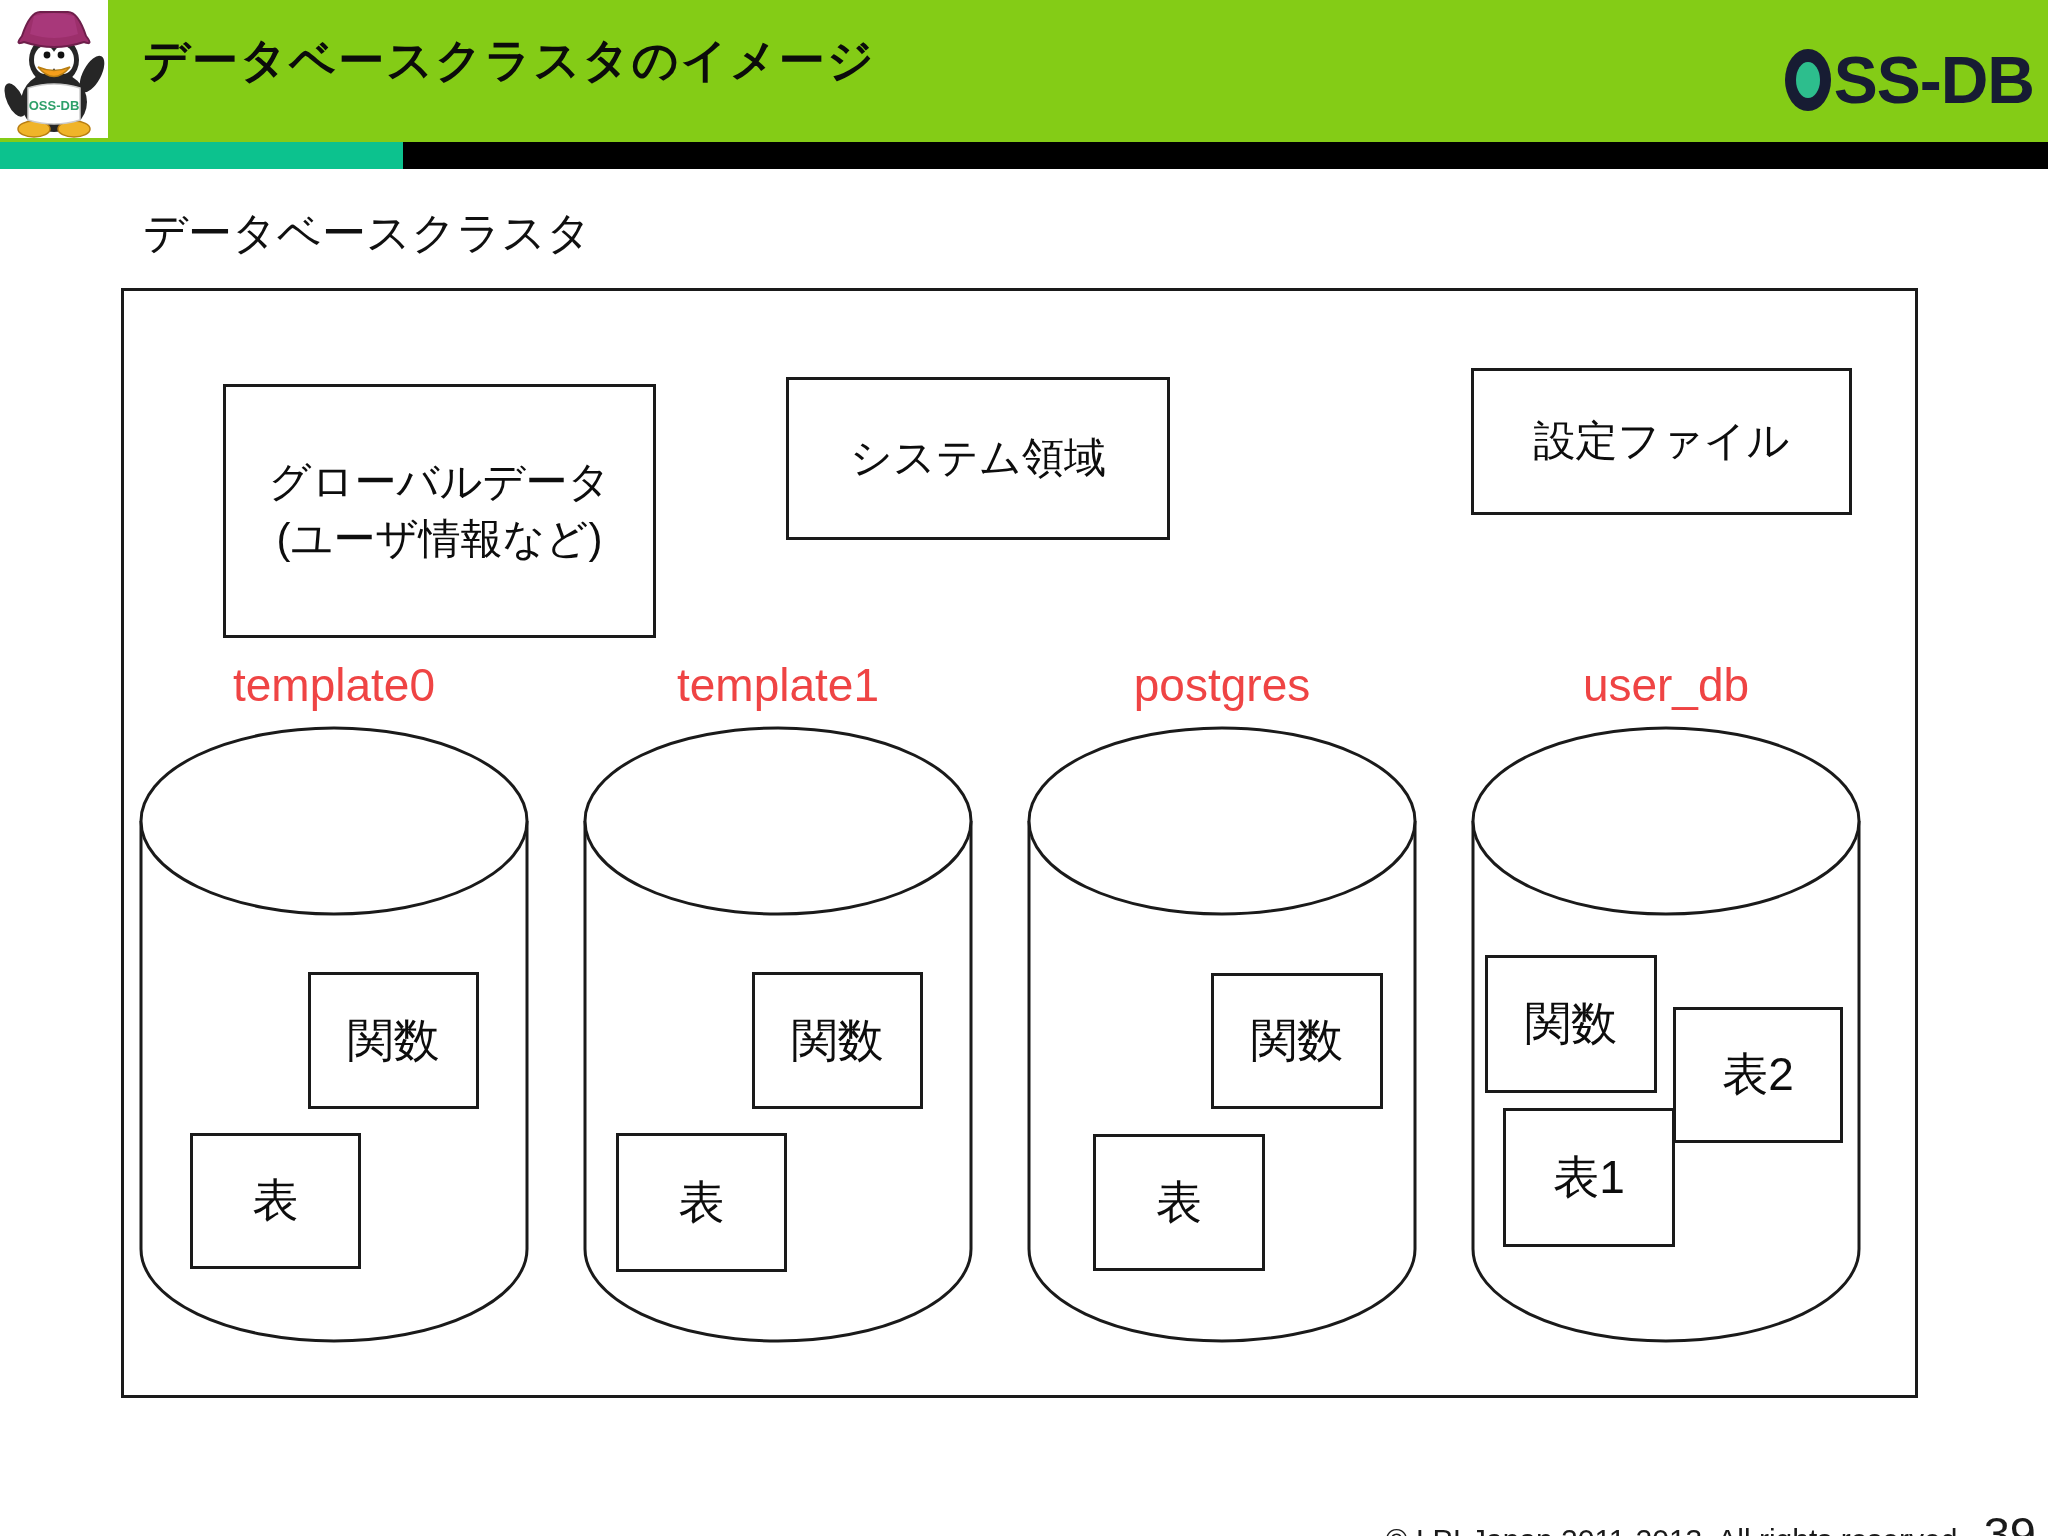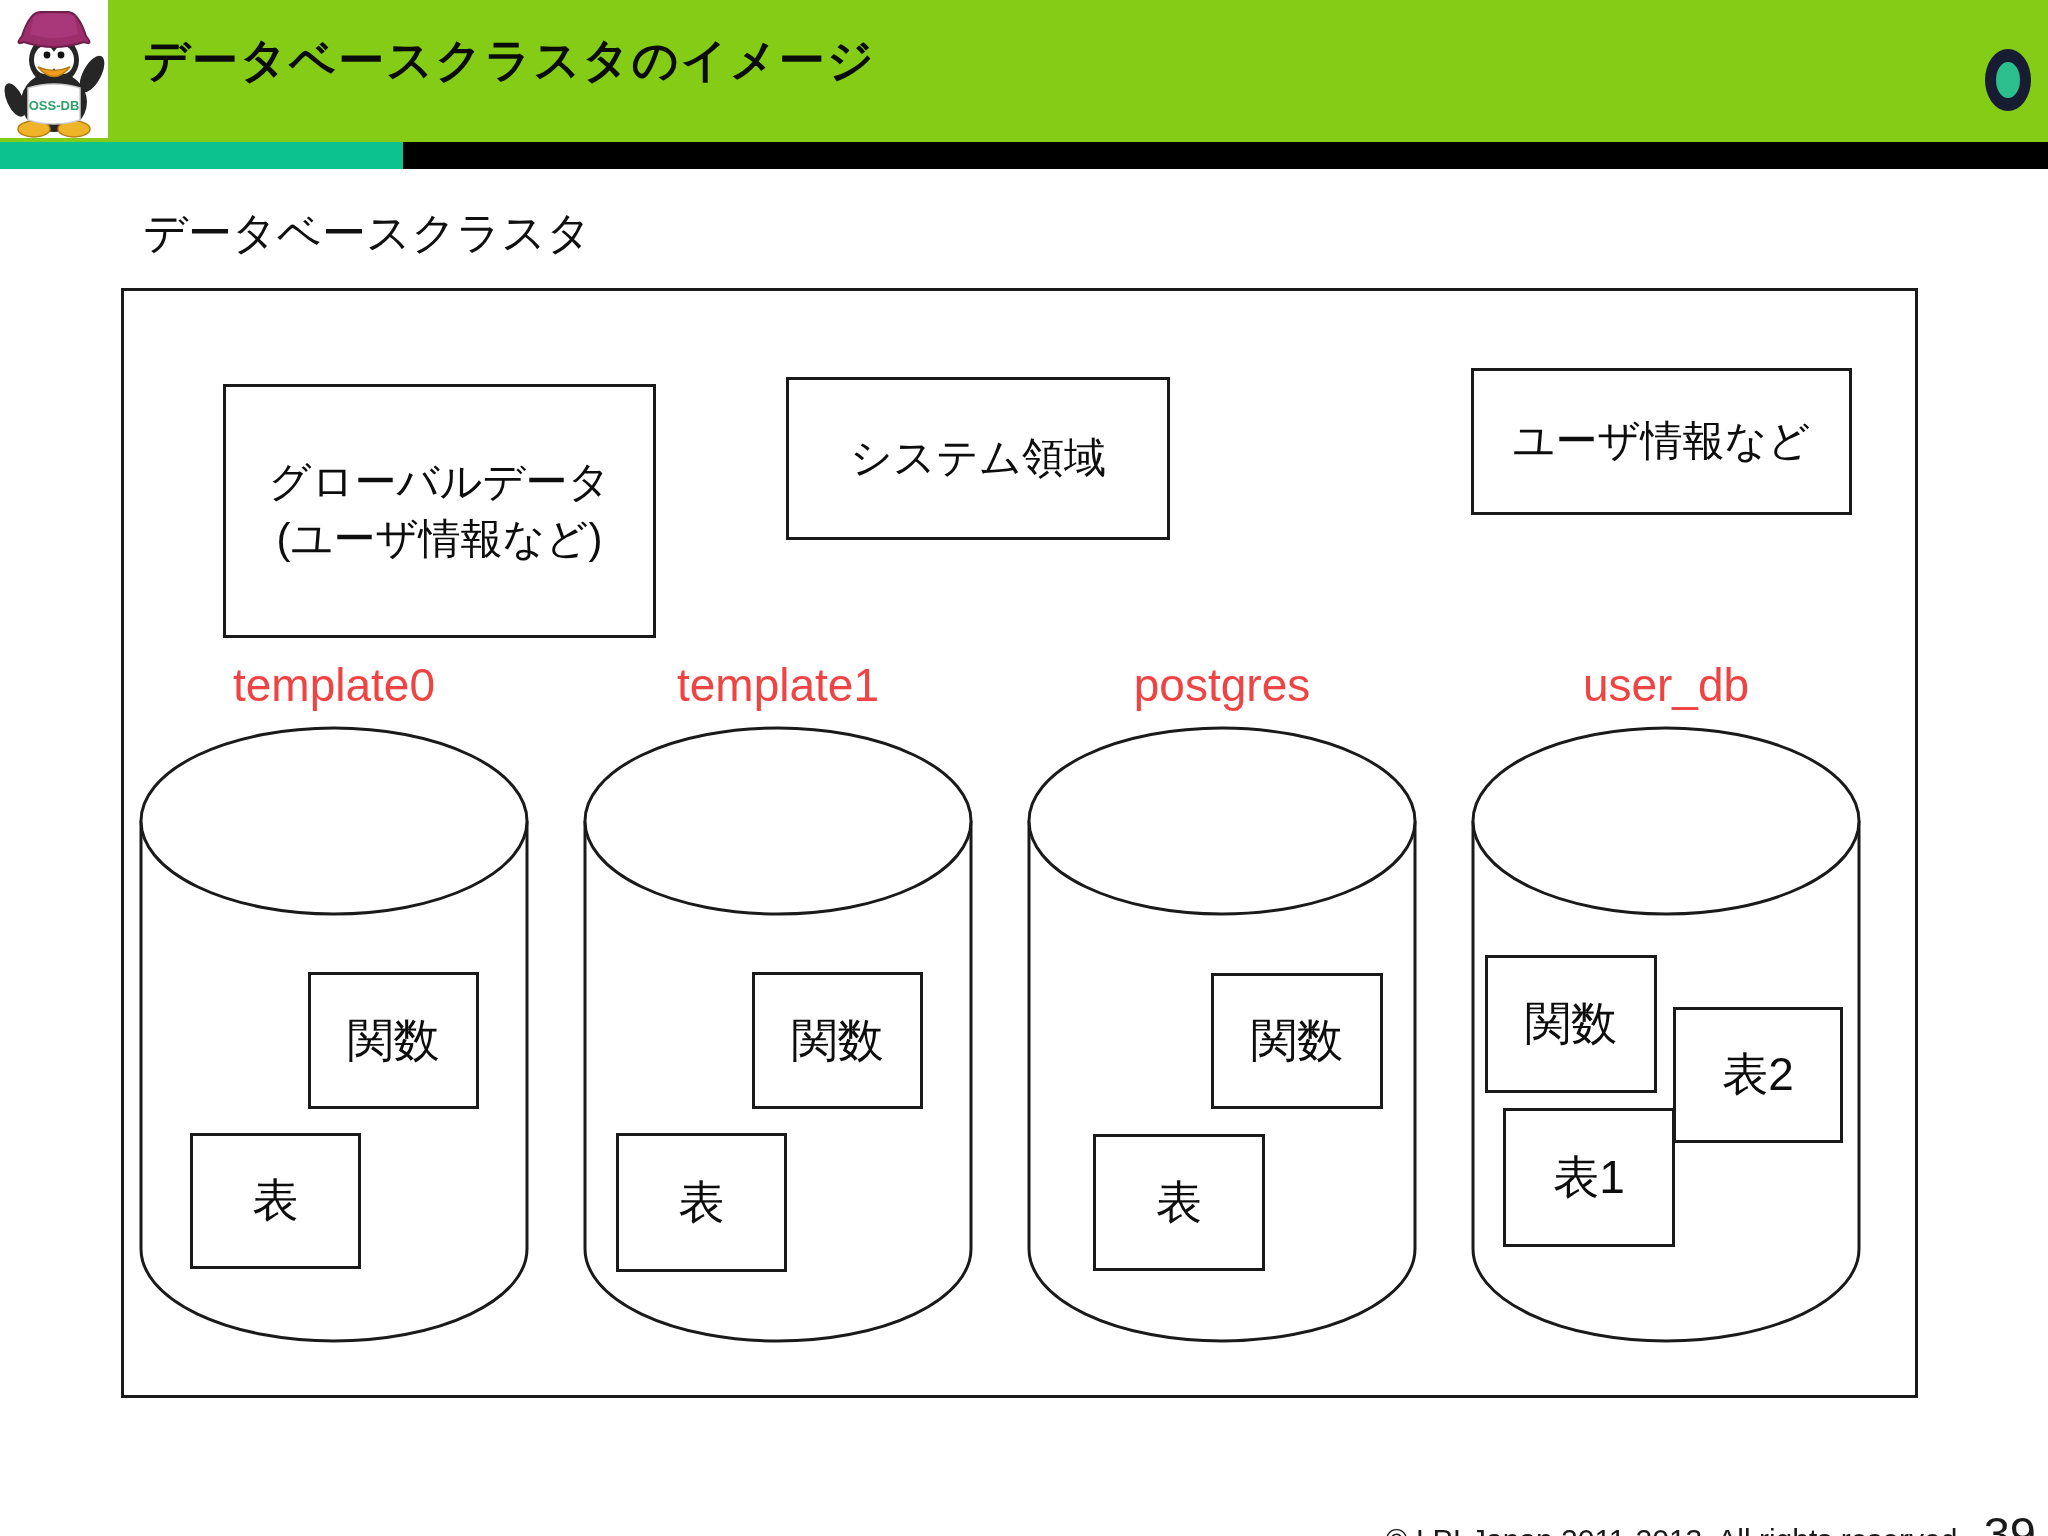--- a/index.html
+++ b/index.html
@@ -98,40 +98,41 @@
       <path d="M28 88 Q54 80 80 88 L80 120 Q54 128 28 120 Z" fill="#ffffff" stroke="#cccccc" stroke-width="1.5"></path>
       <text x="54" y="110" text-anchor="middle" font-size="13" font-weight="bold" fill="#2ea06a" font-family="Liberation Sans, sans-serif">OSS-DB</text>
 
       <path d="M24 42 Q14 46 22 36 Q30 12 40 12 L68 12 Q78 12 86 36 Q94 46 84 42 Q54 52 24 42 Z" fill="#9c2f6b" stroke="#6e1f4b" stroke-width="2"></path>
       <path d="M30 34 Q54 42 78 34 L74 16 Q54 10 34 16 Z" fill="#a8387a"></path>
     </svg>
   </div>
   <div class="slide-title">データベースクラスタのイメージ</div>
   <div class="ossdb-logo">
     <span class="ossdb-o"></span>
+    <span class="ossdb-rest">SS-DB</span>
   </div>
 </div>
 <div class="bar-green"></div>
 <div class="bar-black"></div>
 
 <div class="section-label">データベースクラスタ</div>
 
 <div class="outer-box"></div>
 
 <div class="plain-box box-global">
   <div>
     <div>グローバルデータ</div>
     <div>(ユーザ情報など)</div>
   </div>
 </div>
 <div class="plain-box box-system">
   <span>システム領域</span>
 </div>
 <div class="plain-box box-config">
-  <span>ユーザ情報など</span>
+  <span>設定ファイル</span>
 </div>
 
 <div class="db-label" style="left:138px;">template0</div>
 <div class="db-label" style="left:582px;">template1</div>
 <div class="db-label" style="left:1026px;">postgres</div>
 <div class="db-label" style="left:1470px;">user_db</div>
 
 <div class="cyl" style="left:138px;">
   <svg width="392" height="620" viewBox="0 0 392 620">
     <path d="M3 96 V524 A193 92 0 0 0 389 524 V96" fill="#ffffff" stroke="#1a1a1a" stroke-width="3"></path>

